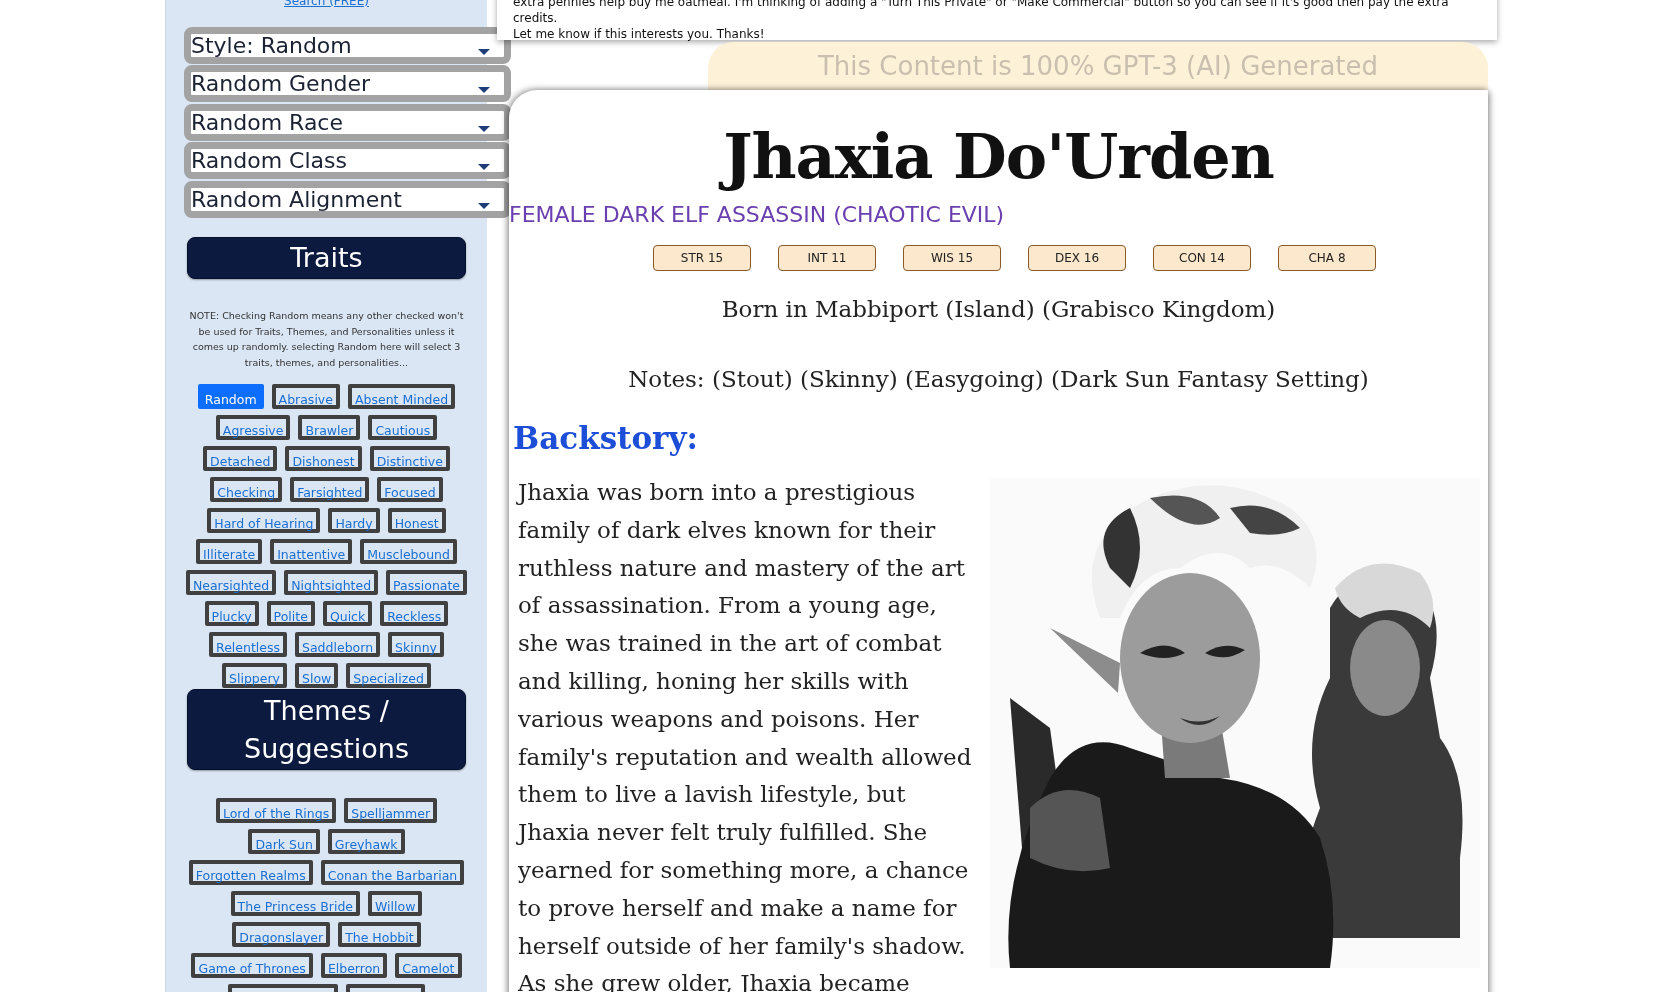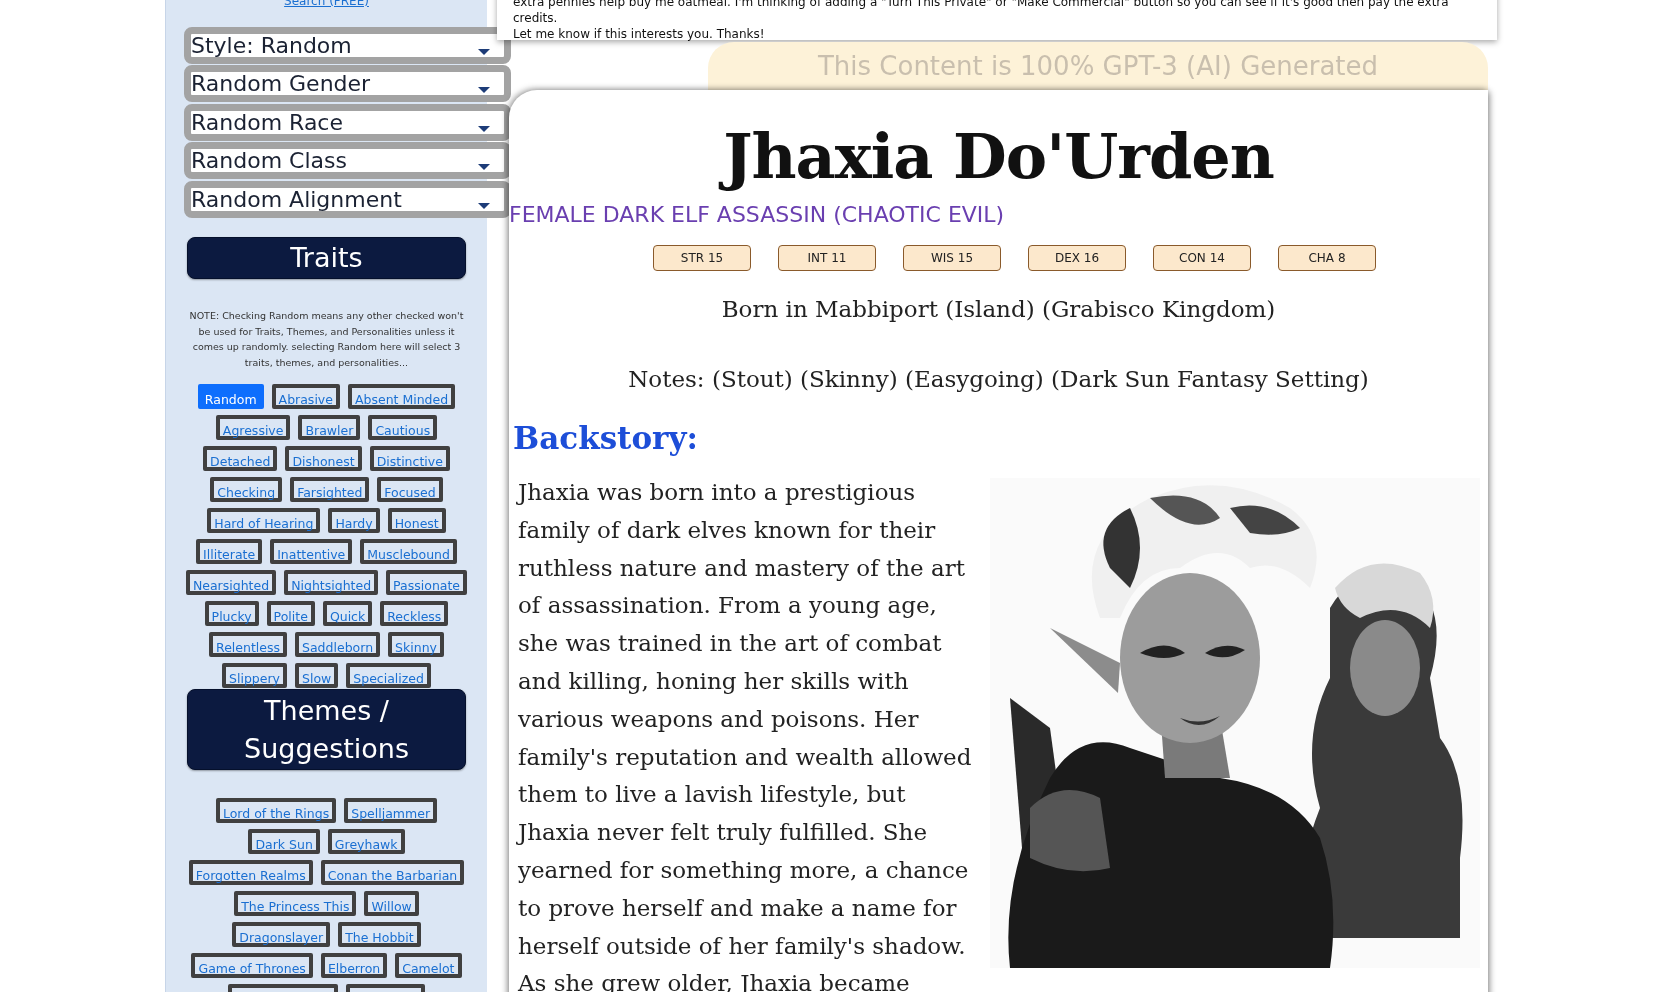--- a/index.html
+++ b/index.html
@@ -182,21 +182,21 @@
 
   <div class="section-header" style="top:689px;height:81px;line-height:38px;padding-top:2px">Themes / Suggestions</div>
 
   <div class="tag-area" id="themes-area" style="top:798px">
       <span class="tag">Lord of the Rings</span>
       <span class="tag">Spelljammer</span>
       <span class="tag">Dark Sun</span>
       <span class="tag">Greyhawk</span>
       <span class="tag">Forgotten Realms</span>
       <span class="tag">Conan the Barbarian</span>
-      <span class="tag">The Princess This</span>
+      <span class="tag">The Princess Bride</span>
       <span class="tag">Willow</span>
       <span class="tag">Dragonslayer</span>
       <span class="tag">The Hobbit</span>
       <span class="tag">Game of Thrones</span>
       <span class="tag">Elberron</span>
       <span class="tag">Camelot</span>
       <span class="tag">Zan the Wizard</span>
       <span class="tag">Zan the AI</span>
       <span class="tag">The Witcher 3</span>
     </div>

